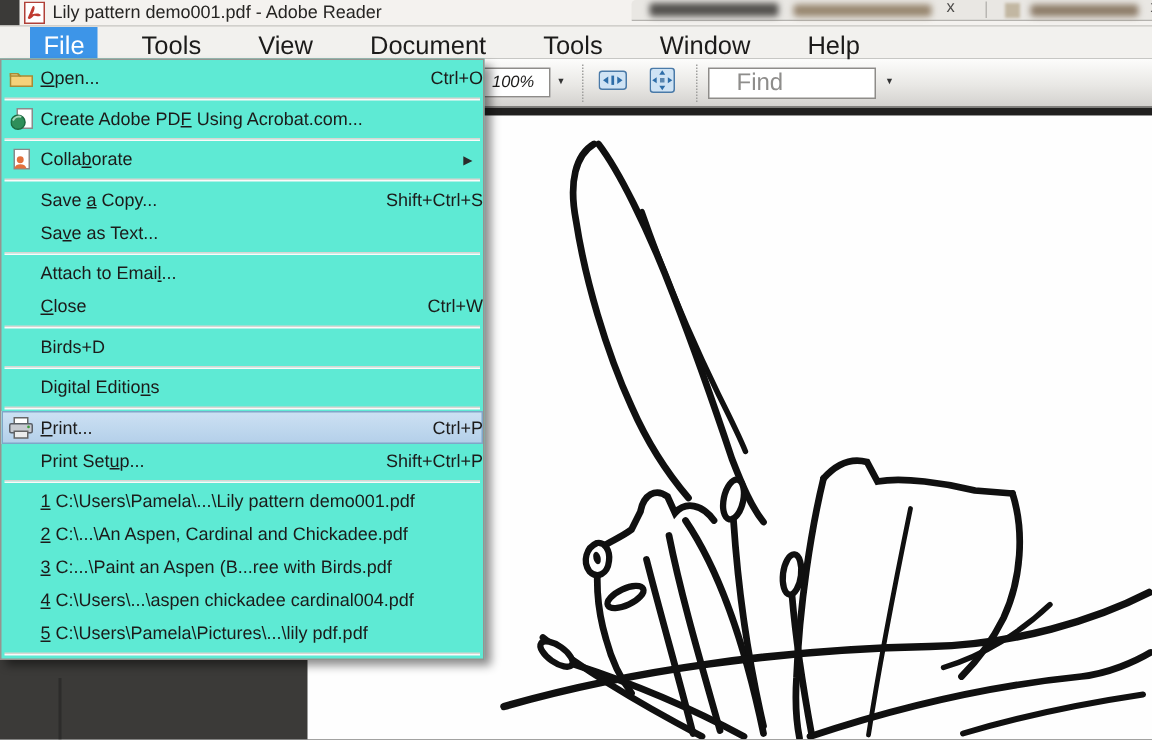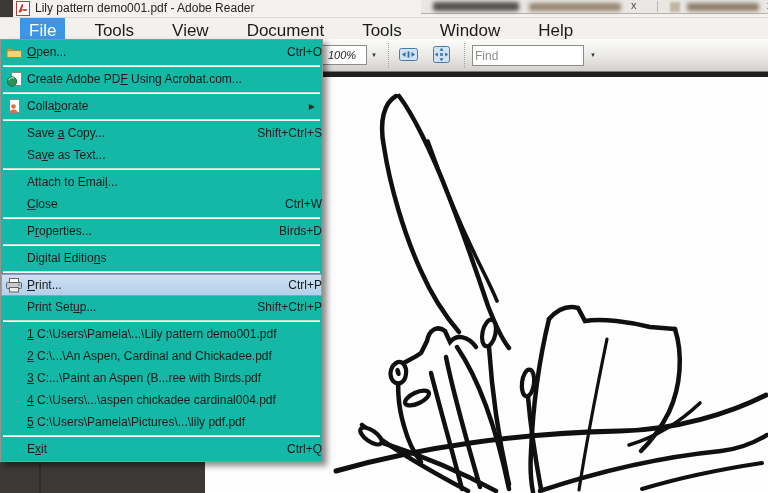--- a/index.html
+++ b/index.html
@@ -27,33 +27,33 @@
   
   .toolbar { position:absolute; left:0; top:39px; width:768px; height:33px;
     background:linear-gradient(#fdfdfc,#e9e8e5 55%,#d3d1ce); border-bottom:1px solid #7c7b79; z-index:20; }
   .zoom-box { position:absolute; left:322px; top:6px; width:45px; height:20px; background:#fff;
     border:1px solid #8e8c89; font-size:11px; color:#1c1b1a; padding:3px 0 0 5px;font-style:italic; }
   .drop-arrow { position:absolute; font-size:6px; color:#333; }
   .tb-sep { position:absolute; top:4px; height:25px; border-left:1px dotted #a0a09e; }
   .tb-btn { position:absolute; top:5px; width:26px; height:24px; display:flex; align-items:center; justify-content:center; }
   .find-box { position:absolute; left:472px; top:6px; width:112px; height:21px; background:#fff;
     border:1px solid #8e8c89; }
-  .find-box input { width:100%; height:100%; border:0; outline:none; font-size:12px; padding-left:2px;
+  .find-box input { width:100%; height:100%; border:0; outline:none; font-size:16px; padding-left:18px;
     font-family:"Liberation Sans",sans-serif; background:transparent; color:#0369a1; }
   .find-box input::placeholder { color:#8e8d8b; opacity:1; }
 
   
   .doc-area { position:absolute; left:0; top:72px; width:768px; height:421px; background:#3b3a38; z-index:1; }
   .doc-topline { position:absolute; left:0; top:0; width:768px; height:5px; background:#21201f; }
   .page { position:absolute; left:205px; top:5px; width:563px; height:416px; background:#fefefe; overflow:hidden; }
   .page svg { display:block; }
   .ws-seam { position:absolute; left:39px; top:380px; width:2px; height:41px; background:#2d2c2b; }
 
   
-  .file-menu { position:absolute; left:0; top:39px; width:323px; background:#14b8a6;
+  .file-menu { position:absolute; left:0; top:39px; width:323px; background:#5eead4;
     border:1px solid #96948f; box-shadow:4px 4px 6px rgba(0,0,0,.45); z-index:40; padding:1px 0; }
   .menu-row { display:flex; align-items:center; height:22px; font-size:12px; color:#1c1b1a; }
   .menu-row.hl { background:linear-gradient(#cde1f3,#b3cfe9); box-shadow:inset 0 0 0 1px #7fa6c8; }
   .mi-icon { width:26px; flex:0 0 26px; display:flex; justify-content:center; align-items:center; }
   .mi-label { flex:1; white-space:nowrap; }
   .mi-label u { text-decoration:underline; text-underline-offset:1px; }
   .mi-right { white-space:nowrap; }
   .mi-right.arrow { font-size:8px; color:#2b2b2b; padding-right:7px; }
   .menu-sep { height:1px; border-top:1px solid #d9d6d2; border-bottom:1px solid #fbfaf9; margin:2px 2px 1px 2px; }
 </style>
@@ -220,21 +220,20 @@
       <span class="mi-right"></span>
     </div>
     <div class="menu-row">
       <span class="mi-icon"></span>
       <span class="mi-label"><u>C</u>lose</span>
       <span class="mi-right">Ctrl+W</span>
     </div>
     <div class="menu-sep"></div>
     <div class="menu-row">
       <span class="mi-icon"></span>
-      <span class="mi-label">P<u>r</u>operties...</span>
       <span class="mi-right">Birds+D</span>
     </div>
     <div class="menu-sep"></div>
     <div class="menu-row">
       <span class="mi-icon"></span>
       <span class="mi-label">Digital Editio<u>n</u>s</span>
       <span class="mi-right"></span>
     </div>
     <div class="menu-sep"></div>
     <div class="menu-row hl">
@@ -274,18 +273,13 @@
       <span class="mi-icon"></span>
       <span class="mi-label"><u>4</u> C:\Users\...\aspen chickadee cardinal004.pdf</span>
       <span class="mi-right"></span>
     </div>
     <div class="menu-row">
       <span class="mi-icon"></span>
       <span class="mi-label"><u>5</u> C:\Users\Pamela\Pictures\...\lily pdf.pdf</span>
       <span class="mi-right"></span>
     </div>
     <div class="menu-sep"></div>
-    <div class="menu-row">
-      <span class="mi-icon"></span>
-      <span class="mi-label">E<u>x</u>it</span>
-      <span class="mi-right">Ctrl+Q</span>
-    </div>
   </div>
 
 </body></html>

